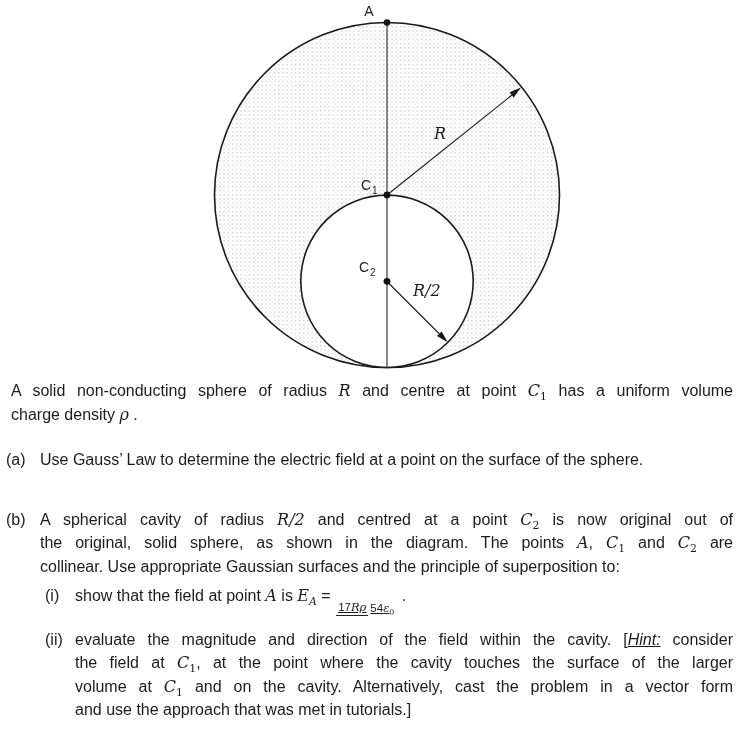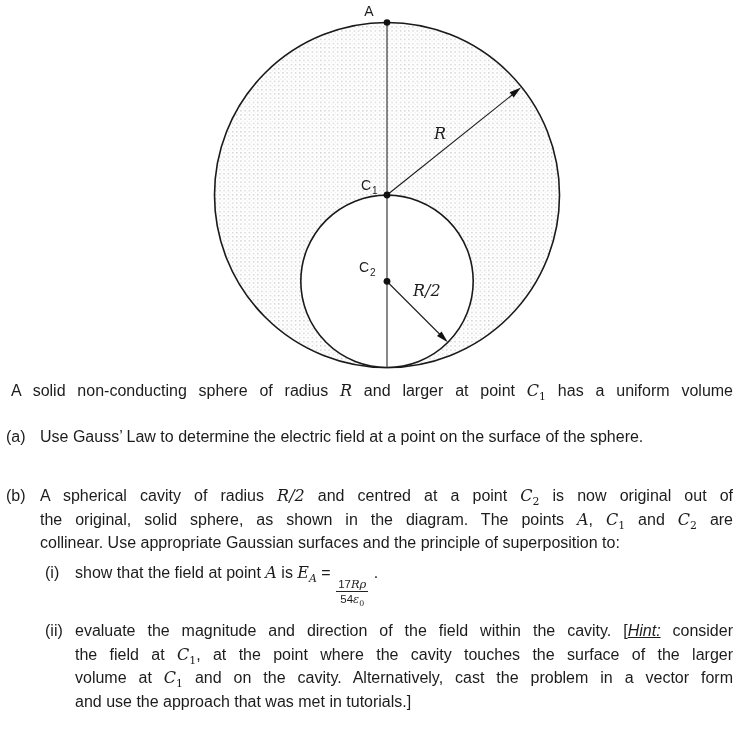--- a/index.html
+++ b/index.html
@@ -36,22 +36,22 @@
   .subitem-body { flex: 1 1 auto; min-width: 0; }
   .sub-i { margin-top: 6px; }
   .sub-ii { margin-top: 12px; }
 
   .rt-math { font-family: "DejaVu Serif", serif; font-style: italic; }
   .rt-em { font-style: italic; text-decoration: underline; }
   sub { font-size: 0.68em; line-height: 0; font-style: normal; font-family: "DejaVu Serif", serif; }
   sub.rt-math { font-style: italic; }
 
   .frac {
-    display: inline-flex; flex-direction: column; align-items: center;
-    vertical-align: -10px; font-size: 11.5px; line-height: 1.3; padding: 0 1px;
+    display: inline-flex; flex-direction: row; align-items: center;
+    vertical-align: -10px; font-size: 11.5px; line-height: 1.3; padding: 0 1px; text-decoration: underline;
   }
   .frac .num { border-bottom: 1.2px solid #222; padding: 0 2px; }
   .frac .den { padding: 0 2px; }
 </style>
 </head>
 <body>
 
 <div class="page">
 
   <svg class="figure" viewBox="0 0 743 372" width="743" height="372" xmlns="http://www.w3.org/2000/svg">
@@ -84,21 +84,22 @@
     <text x="372" y="193.5" class="dlabel-sub">1</text>
     <text x="359" y="272" class="dlabel">C</text>
     <text x="370" y="275.5" class="dlabel-sub">2</text>
     <text x="434" y="139" class="dmath">R</text>
     <text x="413" y="296" class="dmath">R/2</text>
   </svg>
 
   <div class="text-col">
 
     <div class="intro">
-        <div class="tline"><span>A solid non-conducting sphere of radius </span><span class="rt-math">R</span><span> and larger at point </span><span class="rt-math">C<sub>1</sub></span><span> has a uniform volume</span></div>
+        <div class="tline"><span>A solid non-conducting sphere of radius </span><span class="rt-math">R</span><span> and centre at point </span><span class="rt-math">C<sub>1</sub></span><span> has a uniform volume</span></div>
+        <div class="tline tline-last"><span>charge density </span><span class="rt-math">ρ</span><span> .</span></div>
       </div>
 
     <div class="item item-a">
       <div class="item-label">(a)</div>
       <div class="item-body">
           <div class="tline tline-last"><span>Use Gauss’ Law to determine the electric field at a point on the surface of the sphere.</span></div>
         </div>
     </div>
 
     <div class="item item-b">

